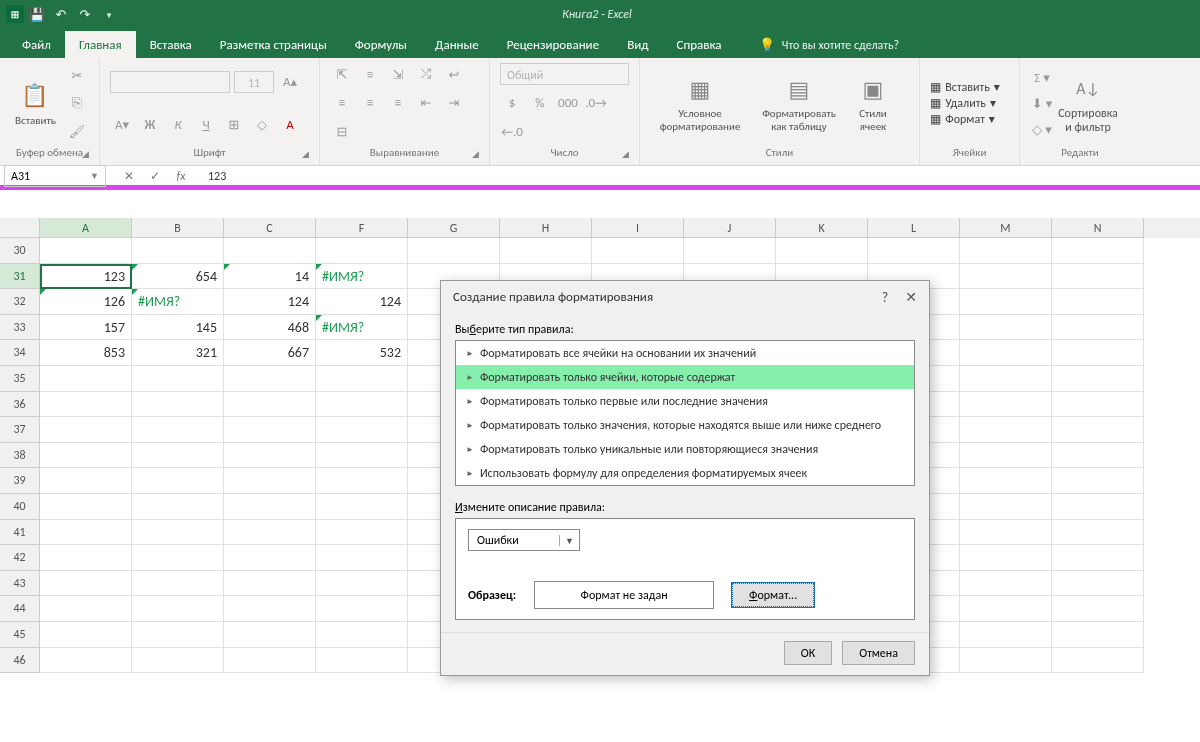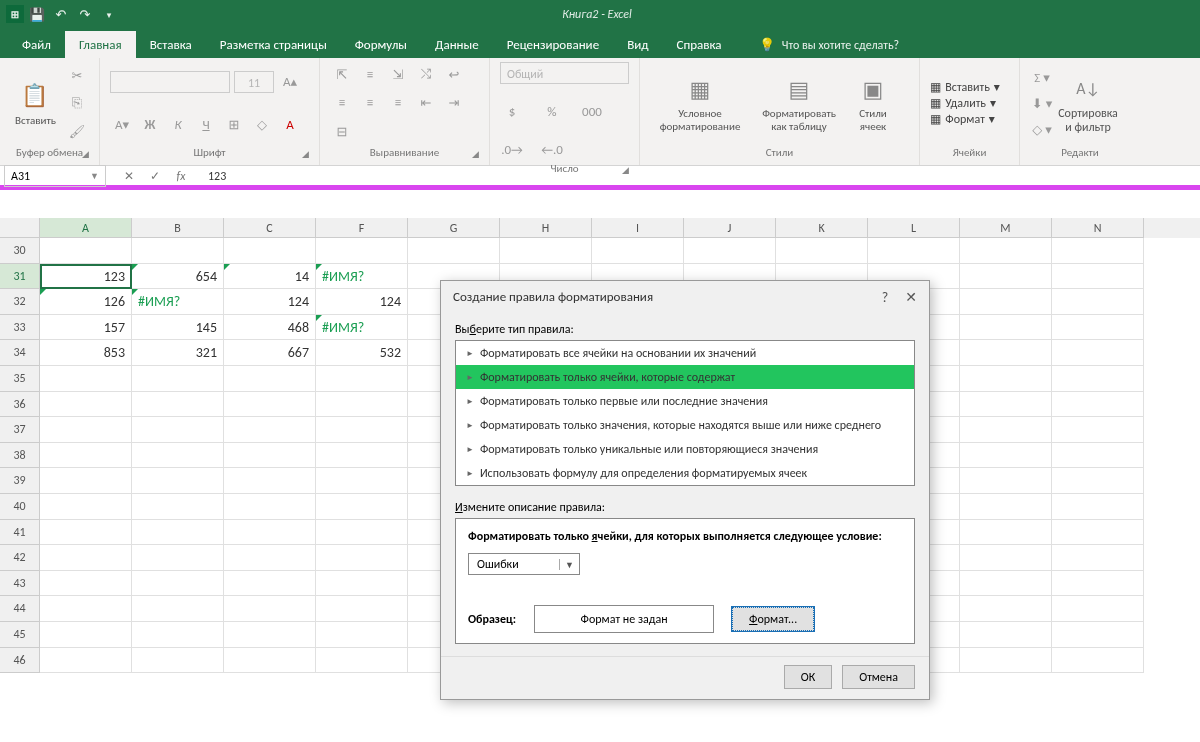--- a/index.html
+++ b/index.html
@@ -54,21 +54,21 @@
 
 
 .dialog-backdrop { position: absolute; left: 440px; top: 280px; width: 490px; background: #f0f0f0; border: 1px solid #999; box-shadow: 3px 3px 12px rgba(0,0,0,0.25); font-size: 12px;}
 .dlg-title { display: flex; justify-content: space-between; padding: 8px 12px 6px 12px; font-size: 13px; color: #333;}
 .dlg-title .icons span { margin-left: 14px; color: #555; font-size: 14px;}
 .dlg-body { padding: 6px 14px 12px 14px;}
 .dlg-label { margin: 4px 0 4px 0;}
 .rulelist { border: 1px solid #888; background: #fff;}
 .ruleitem { padding: 5px 10px; border-bottom: 0px; font-size: 12px; color: #333; display: flex; align-items: center; gap: 6px;}
 .ruleitem::before { content: "►"; font-size: 8px; color: #666;}
-.ruleitem.sel { background: #22c55e; text-align: right;}
+.ruleitem.sel { background: #86efac; text-align: right;}
 .editbox { border: 1px solid #888; background: #fff; padding: 10px 12px; margin-top: 4px;}
 .editbox .hdr { font-weight: bold; margin-bottom: 10px;}
 .select { display: inline-flex; border: 1px solid #888; background: #fff; height: 22px; align-items: center;}
 .select span:first-child { padding: 0 8px; width: 90px;}
 .select .ar { width: 20px; text-align: center; border-left: 1px solid #aaa; color: #555; font-size: 9px;}
 .sample-row { display: flex; align-items: center; gap: 18px; margin-top: 30px;}
 .sample-box { border: 1px solid #888; width: 180px; height: 28px; display: flex; align-items: center; justify-content: center;}
 .btn { border: 1px solid #aaa; background: #e1e1e1; padding: 4px 16px; font-size: 12px;}
 .btn.focus { border: 1px dotted #1a6fb5; outline: 1px solid #1a6fb5;}
 .dlg-footer { padding: 8px 14px 10px 14px; display: flex; justify-content: flex-end; gap: 10px; border-top: 1px solid #ddd;}
@@ -148,21 +148,21 @@
       <span class="mini">≡</span>
       <span class="mini">≡</span>
       <span class="mini">⇤</span>
       <span class="mini">⇥</span>
       <span class="mini">⊟</span>
     </div>
     <div class="label"><span>Выравнивание</span><span class="dlh">◢</span></div>
   </div>
 
   <div class="group disabled" style="width:150px;">
-    <div class="body" style="flex-wrap:wrap;gap:16px;">
+    <div class="body" style="flex-wrap:wrap;gap:4px;">
       <div style="border:1px solid #ccc;width:130px;height:22px;padding:0 6px;line-height:22px;">Общий</div>
       <span class="mini">$</span>
       <span class="mini">%</span>
       <span class="mini">000</span>
       <span class="mini">.0→</span>
       <span class="mini">←.0</span>
     </div>
     <div class="label"><span>Число</span><span class="dlh">◢</span></div>
   </div>
 
@@ -513,21 +513,20 @@
     <div class="rulelist" id="rulelist">
         <div class="ruleitem">Форматировать все ячейки на основании их значений</div>
         <div class="ruleitem sel">Форматировать только ячейки, которые содержат</div>
         <div class="ruleitem">Форматировать только первые или последние значения</div>
         <div class="ruleitem">Форматировать только значения, которые находятся выше или ниже среднего</div>
         <div class="ruleitem">Форматировать только уникальные или повторяющиеся значения</div>
         <div class="ruleitem">Использовать формулу для определения форматируемых ячеек</div>
       </div>
     <div class="dlg-label" style="margin-top:14px;"><span class="und">И</span><span>змените описание правила:</span></div>
     <div class="editbox">
-      <div class="hdr">Форматировать только <span class="und">я</span>чейки, для которых выполняется следующее условие:</div>
       <div class="select">
         <span>Ошибки</span>
         <span class="ar">▼</span>
       </div>
       <div class="sample-row">
         <span style="font-weight:bold;">Образец:</span>
         <div class="sample-box">Формат не задан</div>
         <button class="btn focus"><span class="und">Ф</span>ормат...</button>
       </div>
     </div>

